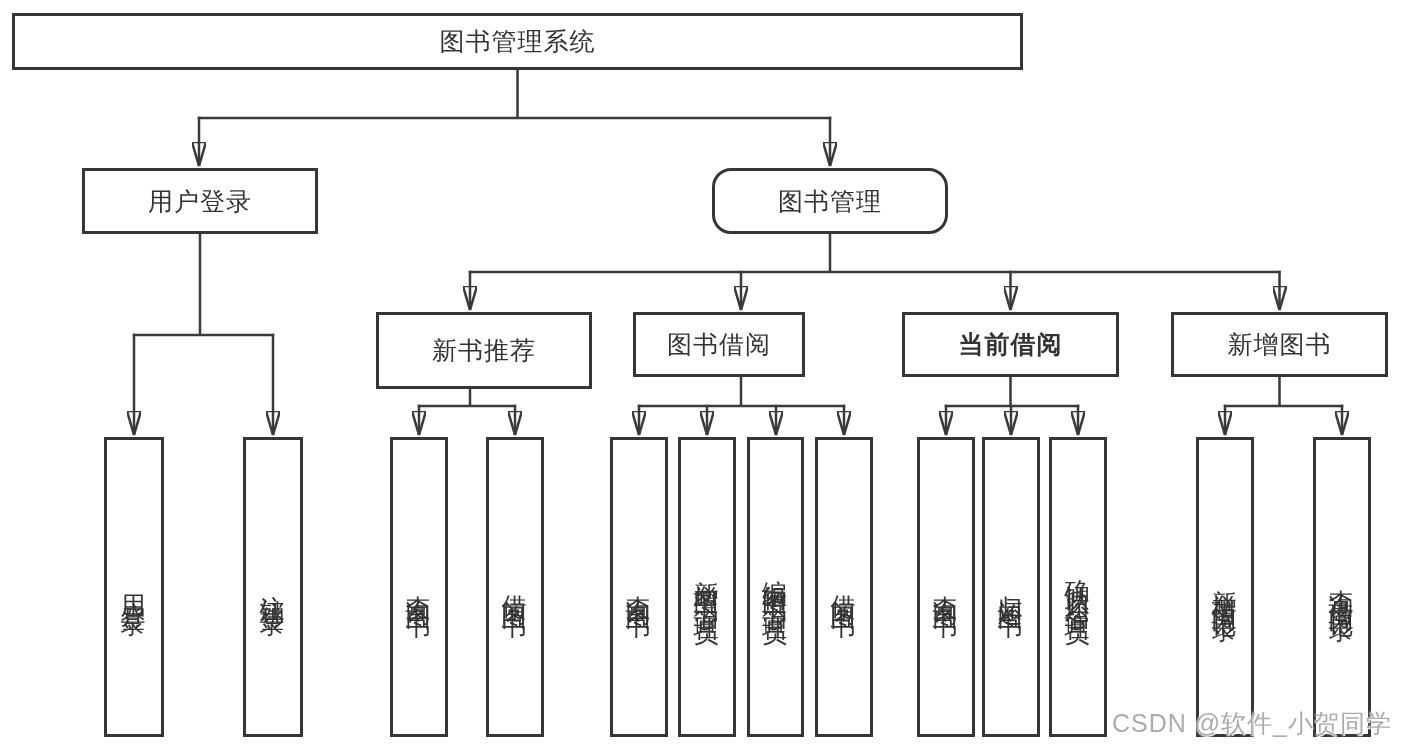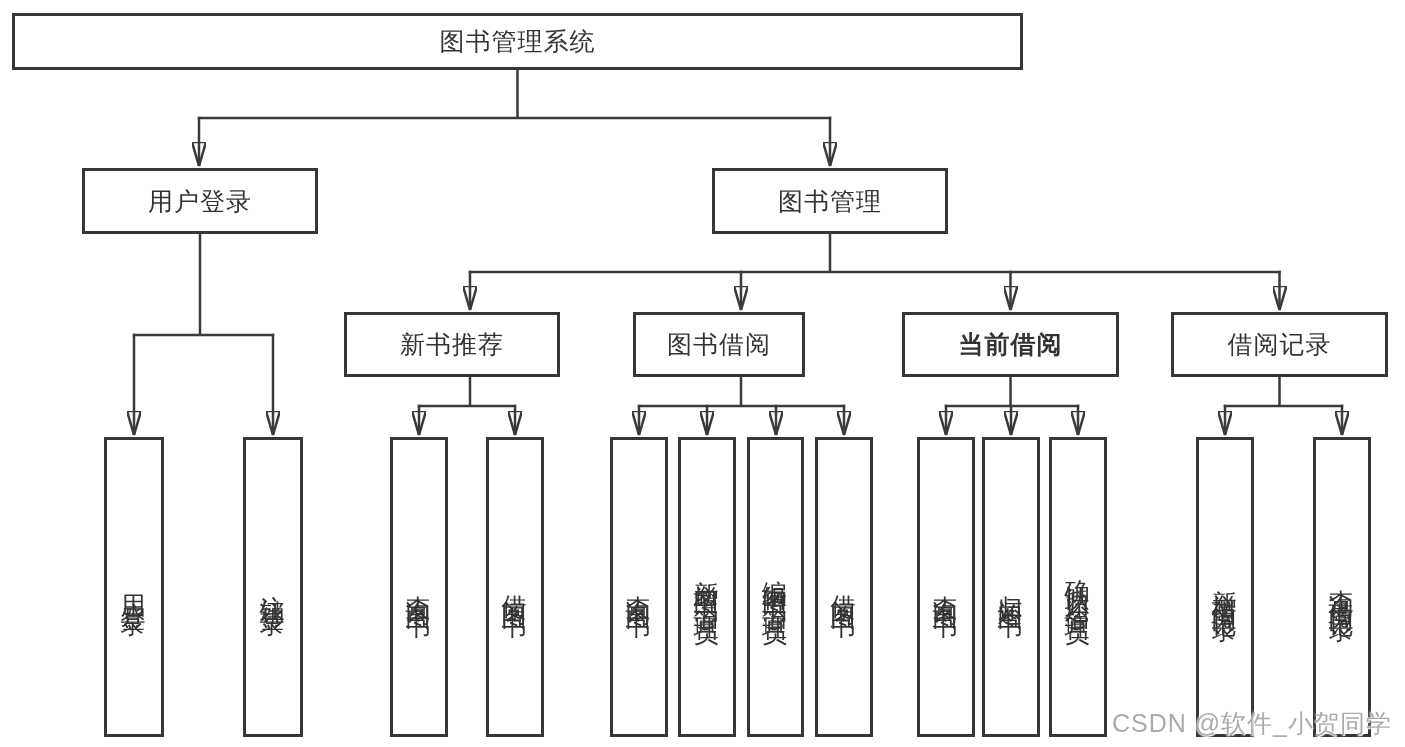--- a/index.html
+++ b/index.html
@@ -97,26 +97,26 @@
     <g>
       <path d="M1279.5,377 V406 M1225,406 H1342"></path>
       <line x1="1225" y1="406" x2="1225" y2="434" marker-end="url(#arrow)"></line>
       <line x1="1342" y1="406" x2="1342" y2="434" marker-end="url(#arrow)"></line>
     </g>
   </svg>
 
   <div class="node" style="left:12px;top:13px;width:1011px;height:57px;">图书管理系统</div>
 
   <div class="node" style="left:82px;top:168px;width:236px;height:66px;">用户登录</div>
-  <div class="node" style="left:712px;top:168px;width:236px;height:66px;">图书管理</div>
+  <div class="node" style="left:712px;top:168px;width:236px;height:66px;border-radius:19px;">图书管理</div>
 
-  <div class="node" style="left:344px;top:312px;width:216px;height:65px;">新书推荐</div>
+  <div class="node" style="left:376px;top:312px;width:216px;height:77px;">新书推荐</div>
   <div class="node" style="left:633px;top:312px;width:172px;height:65px;">图书借阅</div>
   <div class="node" style="left:902px;top:312px;width:217px;height:65px;font-weight:bold;">当前借阅</div>
-  <div class="node" style="left:1171px;top:312px;width:217px;height:65px;">借阅记录</div>
+  <div class="node" style="left:1171px;top:312px;width:217px;height:65px;">新增图书</div>
 
   <div class="node v" style="left:104px;top:437px;width:60px;height:300px;">用户登录</div>
   <div class="node v" style="left:243px;top:437px;width:60px;height:300px;">注销登录</div>
 
   <div class="node v" style="left:390px;top:437px;width:58px;height:300px;">查询图书</div>
   <div class="node v" style="left:486px;top:437px;width:58px;height:300px;">借阅图书</div>
 
   <div class="node v" style="left:610px;top:437px;width:58px;height:300px;">查询图书</div>
   <div class="node v" style="left:678px;top:437px;width:58px;height:300px;">新增图书（管理员）</div>
   <div class="node v" style="left:747px;top:437px;width:57px;height:300px;">编辑图书（管理员）</div>

